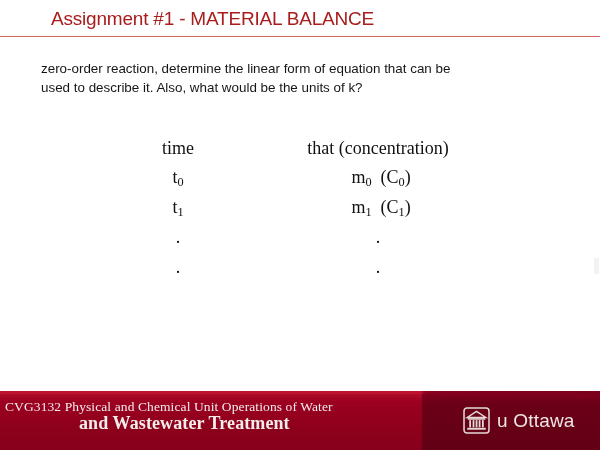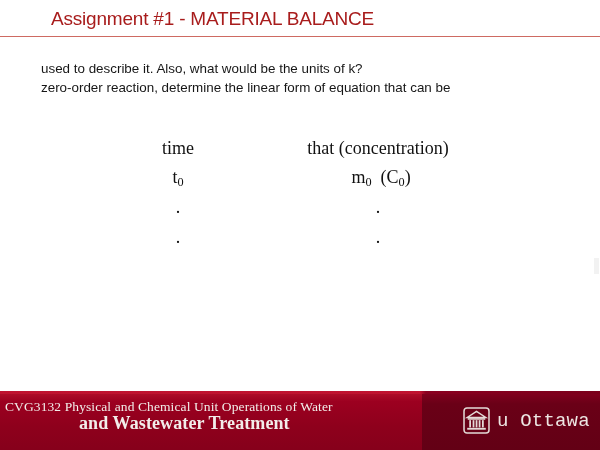--- a/index.html
+++ b/index.html
@@ -169,21 +169,21 @@
     display: flex;
     align-items: center;
     gap: 7px;
   }
   #logo-mark {
     width: 27px;
     height: 27px;
     display: block;
   }
   #logo-wordmark {
-    font-family: Liberation Mono, monospace;
+    font-family: Liberation Sans, sans-serif;
     font-size: 19px;
     color: #EDE6E3;
     letter-spacing: 0.2px;
     white-space: nowrap;
   }
 
   
   #edge-artifact {
     position: absolute;
     left: 594px;
@@ -197,36 +197,44 @@
 <body>
 
 <div id="slide">
 
   <div id="title-bar">
     <div id="slide-title">Assignment #1 - MATERIAL BALANCE</div>
     <div id="title-rule"></div>
   </div>
 
   <div id="question">
+    <span class="q-rest">zero-order reaction, determine the linear form of equation that can be</span>
     <span class="q-rest">used to describe it. Also, what would be the units of k?</span>
-    <span class="q-rest">zero-order reaction, determine the linear form of equation that can be</span>
   </div>
 
   <table id="data-table">
     <tbody>
       <tr class="header-row">
         <td class="col-time">time</td>
         <td class="col-mass">that (concentration)</td>
       </tr>
       <tr>
         <td class="col-time">
           <span>t</span><sub>0</sub>
         </td>
         <td class="col-mass val">
           <span>m</span><sub>0</sub>&nbsp;&nbsp;(<span>C</span><sub>0</sub>)
+        </td>
+      </tr>
+      <tr>
+        <td class="col-time">
+          <span>t</span><sub>1</sub>
+        </td>
+        <td class="col-mass val">
+          <span>m</span><sub>1</sub>&nbsp;&nbsp;(<span>C</span><sub>1</sub>)
         </td>
       </tr>
       <tr class="dot-row">
         <td class="col-time">
           <span class="dot">.</span>
         </td>
         <td class="col-mass">
           <span class="dot">.</span>
         </td>
       </tr>

